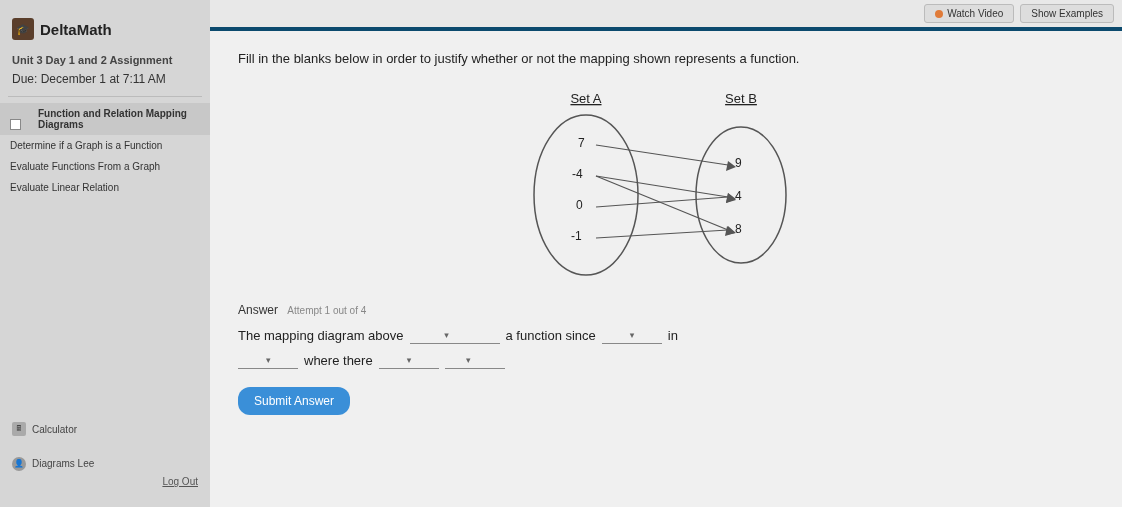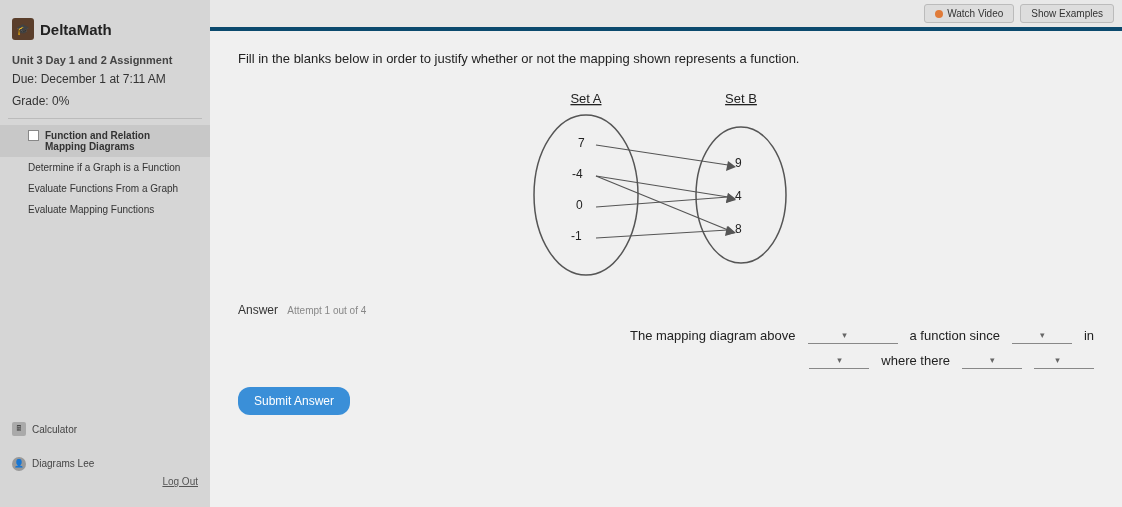--- a/index.html
+++ b/index.html
@@ -56,27 +56,27 @@
       font-size: 12px;
       color: #333;
       line-height: 1.5;
     }
     .sidebar-divider {
       border: none;
       border-top: 1px solid #bbb;
       margin: 6px 8px;
     }
     .sidebar-menu-item {
-      padding: 5px 28px;
+      padding: 5px 10px;
       font-size: 10px;
       color: #333;
       cursor: pointer;
       display: flex;
-      align-items: flex-start;
-      gap: 6px;
+      align-items: flex-end;
+      gap: 17px;
     }
     .sidebar-menu-item.active {
       background: #c8c8c8;
       font-weight: bold;
     }
     .sidebar-checkbox {
       width: 11px;
       height: 11px;
       border: 1px solid #888;
       background: white;
@@ -190,24 +190,23 @@
       margin-bottom: 10px;
     }
     .attempt-text {
       font-size: 10px;
       color: #888;
       margin-left: 6px;
     }
     .fill-row {
       display: flex;
       align-items: center;
-      gap: 12px;
+      gap: 6px;
       margin-bottom: 8px;
       flex-wrap: wrap;
-      justify-content: flex-end;
     }
     .fill-text {
       font-size: 13px;
       color: #222;
     }
     .fill-dropdown {
       display: inline-flex;
       align-items: center;
       border-bottom: 1px solid #888;
       min-width: 90px;
@@ -245,36 +244,35 @@
 <body>
 
 <div id="sidebar">
   <div class="sidebar-logo">
     <div class="logo-icon">🎓</div>
     <span class="logo-text">DeltaMath</span>
   </div>
 
   <div class="sidebar-section">Unit 3 Day 1 and 2 Assignment</div>
   <div class="sidebar-info">Due: December 1 at 7:11 AM</div>
-  <div class="sidebar-info">Grade: 0%</div>
 
   <hr class="sidebar-divider">
 
   <div class="sidebar-menu-item active">
     <div class="sidebar-checkbox"></div>
     <span>Function and Relation Mapping Diagrams</span>
   </div>
   <div class="sidebar-menu-item">
     <span>Determine if a Graph is a Function</span>
   </div>
   <div class="sidebar-menu-item">
     <span>Evaluate Functions From a Graph</span>
   </div>
   <div class="sidebar-menu-item">
-    <span>Evaluate Mapping Functions</span>
+    <span>Evaluate Linear Relation</span>
   </div>
 
   <div class="sidebar-bottom">
     <div class="sidebar-bottom-row">
       <div class="calc-icon">🖩</div>
       <span>Calculator</span>
     </div>
     <div class="sidebar-bottom-row">
       <div class="user-icon">👤</div>
       <span>Diagrams Lee</span>

